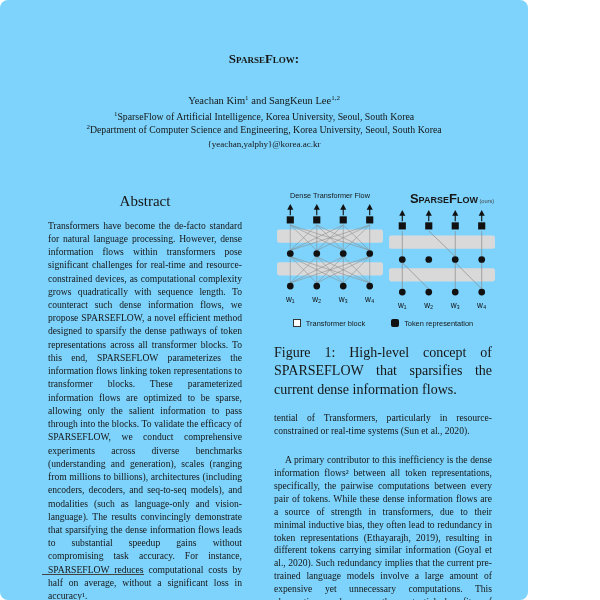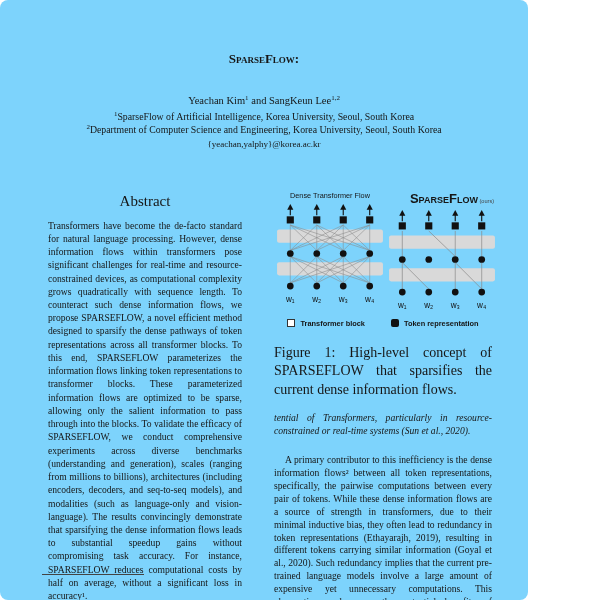--- a/index.html
+++ b/index.html
@@ -32,29 +32,29 @@
   
   .fig { margin-top: 2px; }
   .diagrams-row { display: flex; align-items: flex-start; justify-content: space-between; }
   .diagram-wrap { width: 112px; }
   .fig-label { font-family: "Liberation Sans", sans-serif; font-size: 7.3px; text-align: center; margin-bottom: 3px; white-space: nowrap; }
   .fig-label .bold { font-weight: bold; font-size: 13px; margin-left: 20px; }
   .fig-label .ours { font-size: 5.6px; color: #444; }
   .net { width: 112px; height: 102px; display: block; }
   .between-arrow { width: 17px; height: 26px; align-self: center; margin-top: 14px; }
   .legend { display: flex; justify-content: center; gap: 26px; align-items: center; margin-top: 8px;
-            font-family: "Liberation Sans", sans-serif; font-size: 7.4px; font-weight: bold; }
+            font-family: "Liberation Sans", sans-serif; font-size: 7.4px; }
   .legend-item { display: flex; align-items: center; gap: 5px; }
   .legend-square { width: 8px; height: 8px; border: 1px solid #333; background: #fff; display: inline-block; }
   .legend-dot { width: 8px; height: 8px; background: #111; border-radius: 2px; display: inline-block; }
   .caption { font-size: 14px; line-height: 1.32; text-align: justify; margin-top: 16px; }
 
   
   .body-text { font-size: 9.6px; line-height: 1.35; text-align: justify; margin: 0; }
-  .body-text.first { margin-top: 13px; font-style: italic; }
+  .body-text.first { margin-top: 13px; }
   .body-text.indent { text-indent: 11px; margin-top: 16px; }
 
   .footnote-rule { position: absolute; left: 42px; top: 574px; width: 102px; border-top: 1px solid #444; }
 </style>
 </head>
 <body>
 
 <div class="page">
 
   <div class="header">

